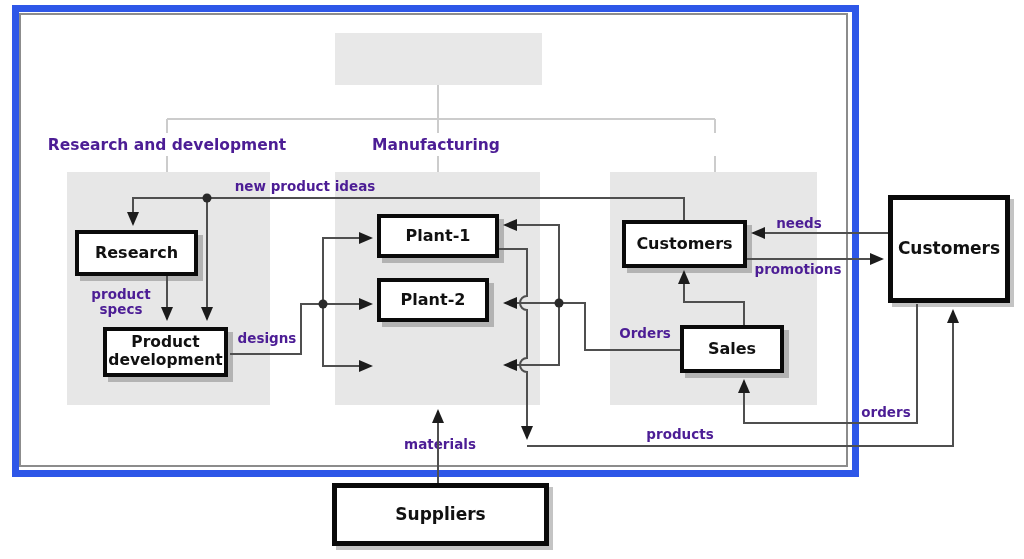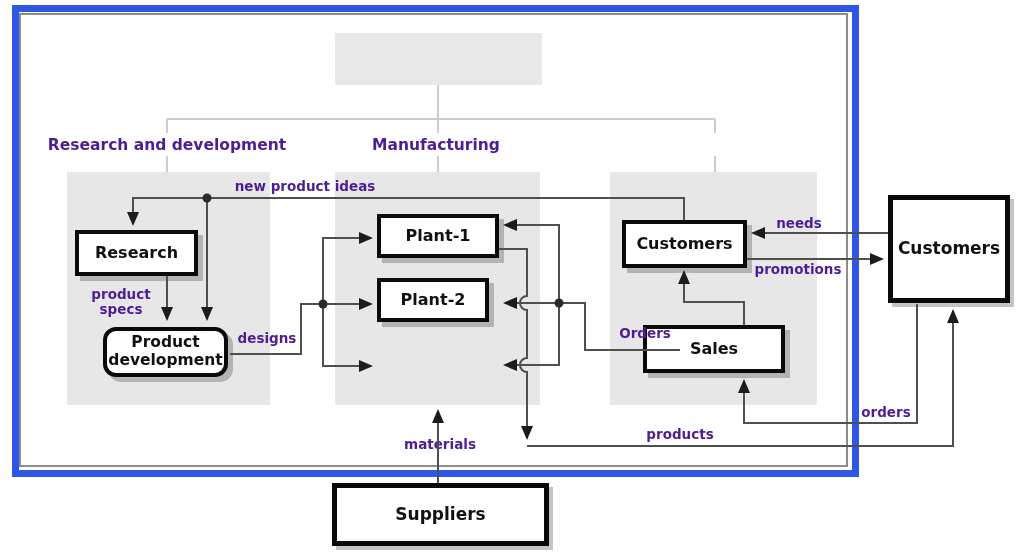--- a/index.html
+++ b/index.html
@@ -21,26 +21,26 @@
   #org-root-box{position:absolute;left:335px;top:33px;width:207px;height:52px;background:#e8e8e8;z-index:2;}
   
   .node{
     position:absolute;background:#ffffff;border:4px solid #0a0a0a;
     box-shadow:5px 5px 0 0 #b3b3b3;box-sizing:border-box;
     display:flex;align-items:center;justify-content:center;text-align:center;
     font-weight:bold;font-size:16px;color:#111;line-height:1.15;z-index:4;
     letter-spacing:0px;
   }
   #node-research{left:75px;top:230px;width:123px;height:46px;}
-  #node-pd{left:103px;top:327px;width:125px;height:50px;font-size:15.5px;border-radius:13px;}
+  #node-pd{left:103px;top:327px;width:125px;height:50px;font-size:15.5px;}
   #node-plant1{left:377px;top:214px;width:122px;height:44px;}
   #node-plant2{left:377px;top:278px;width:112px;height:44px;}
   #node-plant3{left:377px;top:342px;width:122px;height:44px;}
   #node-marketing{left:622px;top:220px;width:125px;height:48px;}
-  #node-sales{left:643px;top:325px;width:142px;height:48px;text-align:right;}
+  #node-sales{left:680px;top:325px;width:104px;height:48px;text-align:right;}
   #node-customers{left:888px;top:195px;width:122px;height:108px;border-width:5px;box-shadow:4px 4px 0 0 #c4c4c4;font-size:17px;justify-content:center;}
   #node-suppliers{left:332px;top:483px;width:217px;height:63px;border-width:5px;box-shadow:4px 4px 0 0 #c4c4c4;font-size:17px;}
   
   .dept-label,.flow-label{
     position:absolute;transform:translate(-50%,-50%);
     font-weight:bold;color:#4c1d95;white-space:nowrap;z-index:5;text-align:center;
   }
   .dept-label{font-size:15.5px;}
   .flow-label{font-size:13.5px;}
   #lbl-dept-rnd{left:167px;top:145px;}

